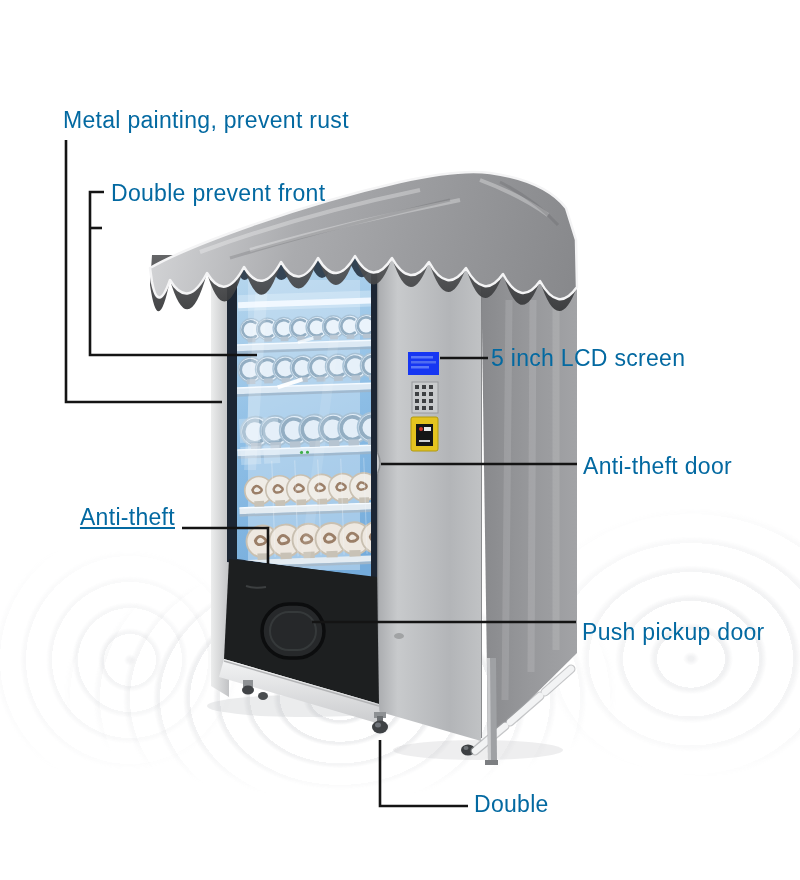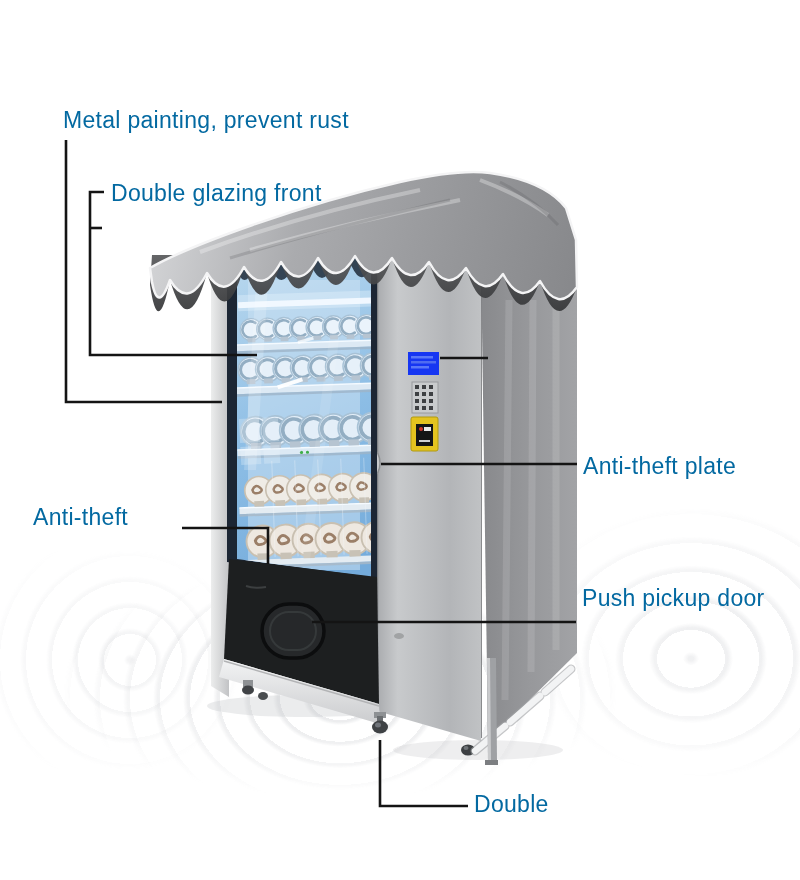--- a/index.html
+++ b/index.html
@@ -10,21 +10,21 @@
             mask-image:radial-gradient(closest-side,#000 12%,rgba(0,0,0,.55) 48%,transparent 74%);}
   .r1{left:-50px;top:468px;width:780px;height:430px;opacity:.55;transform:scaleY(.72);
       background:repeating-radial-gradient(circle at 50% 55%,rgba(170,173,180,.48) 0 2.5px,rgba(255,255,255,0) 7px 30px);}
   .r2{left:430px;top:420px;width:580px;height:440px;opacity:.45;transform:scaleY(.85);
       background:repeating-radial-gradient(circle at 45% 55%,rgba(175,178,185,.42) 0 2.5px,rgba(255,255,255,0) 8px 34px);}
   .r3{left:-90px;top:500px;width:400px;height:320px;opacity:.35;
       background:repeating-radial-gradient(circle at 55% 50%,rgba(178,181,188,.4) 0 2px,rgba(255,255,255,0) 6px 26px);}
   svg.scene{position:absolute;left:0;top:0;z-index:2;}
   .callout{position:absolute;z-index:3;font-size:23px;line-height:28px;letter-spacing:.3px;
            color:#0369a1;white-space:nowrap;}
-  .callout.center{text-align:left;white-space:normal;}
+  .callout.center{text-align:right;white-space:normal;text-decoration:underline;}
 </style>
 </head>
 <body>
 
 <div class="stage">
 
   <div class="ripple r1"></div>
   <div class="ripple r2"></div>
   <div class="ripple r3"></div>
 
@@ -293,20 +293,21 @@
       <line x1="90" y1="228" x2="102" y2="228"></line>
       <line x1="440" y1="358" x2="488" y2="358"></line>
       <line x1="381" y1="464" x2="577" y2="464"></line>
       <path d="M182,528 L268,528 L268,564"></path>
       <line x1="312" y1="622" x2="576" y2="622"></line>
       <path d="M380,740 L380,806 L468,806"></path>
     </g>
   </svg>
 
   <div class="callout" style="left:63px;top:106px">Metal painting, prevent rust</div>
-  <div class="callout" style="left:111px;top:179px">Double glazing front</div>
-  <div class="callout" style="left:583px;top:452px">Anti-theft plate</div>
+  <div class="callout" style="left:111px;top:179px">Double prevent front</div>
+  <div class="callout" style="left:491px;top:344px">5 inch LCD screen</div>
+  <div class="callout" style="left:583px;top:452px">Anti-theft door</div>
   <div class="callout center" style="left:33px;top:503px;width:142px">
     <span style="display:block">Anti-theft</span>
   </div>
-  <div class="callout" style="left:582px;top:584px">Push pickup door</div>
+  <div class="callout" style="left:582px;top:618px">Push pickup door</div>
   <div class="callout" style="left:474px;top:790px">Double</div>
 </div>
 
 </body></html>

